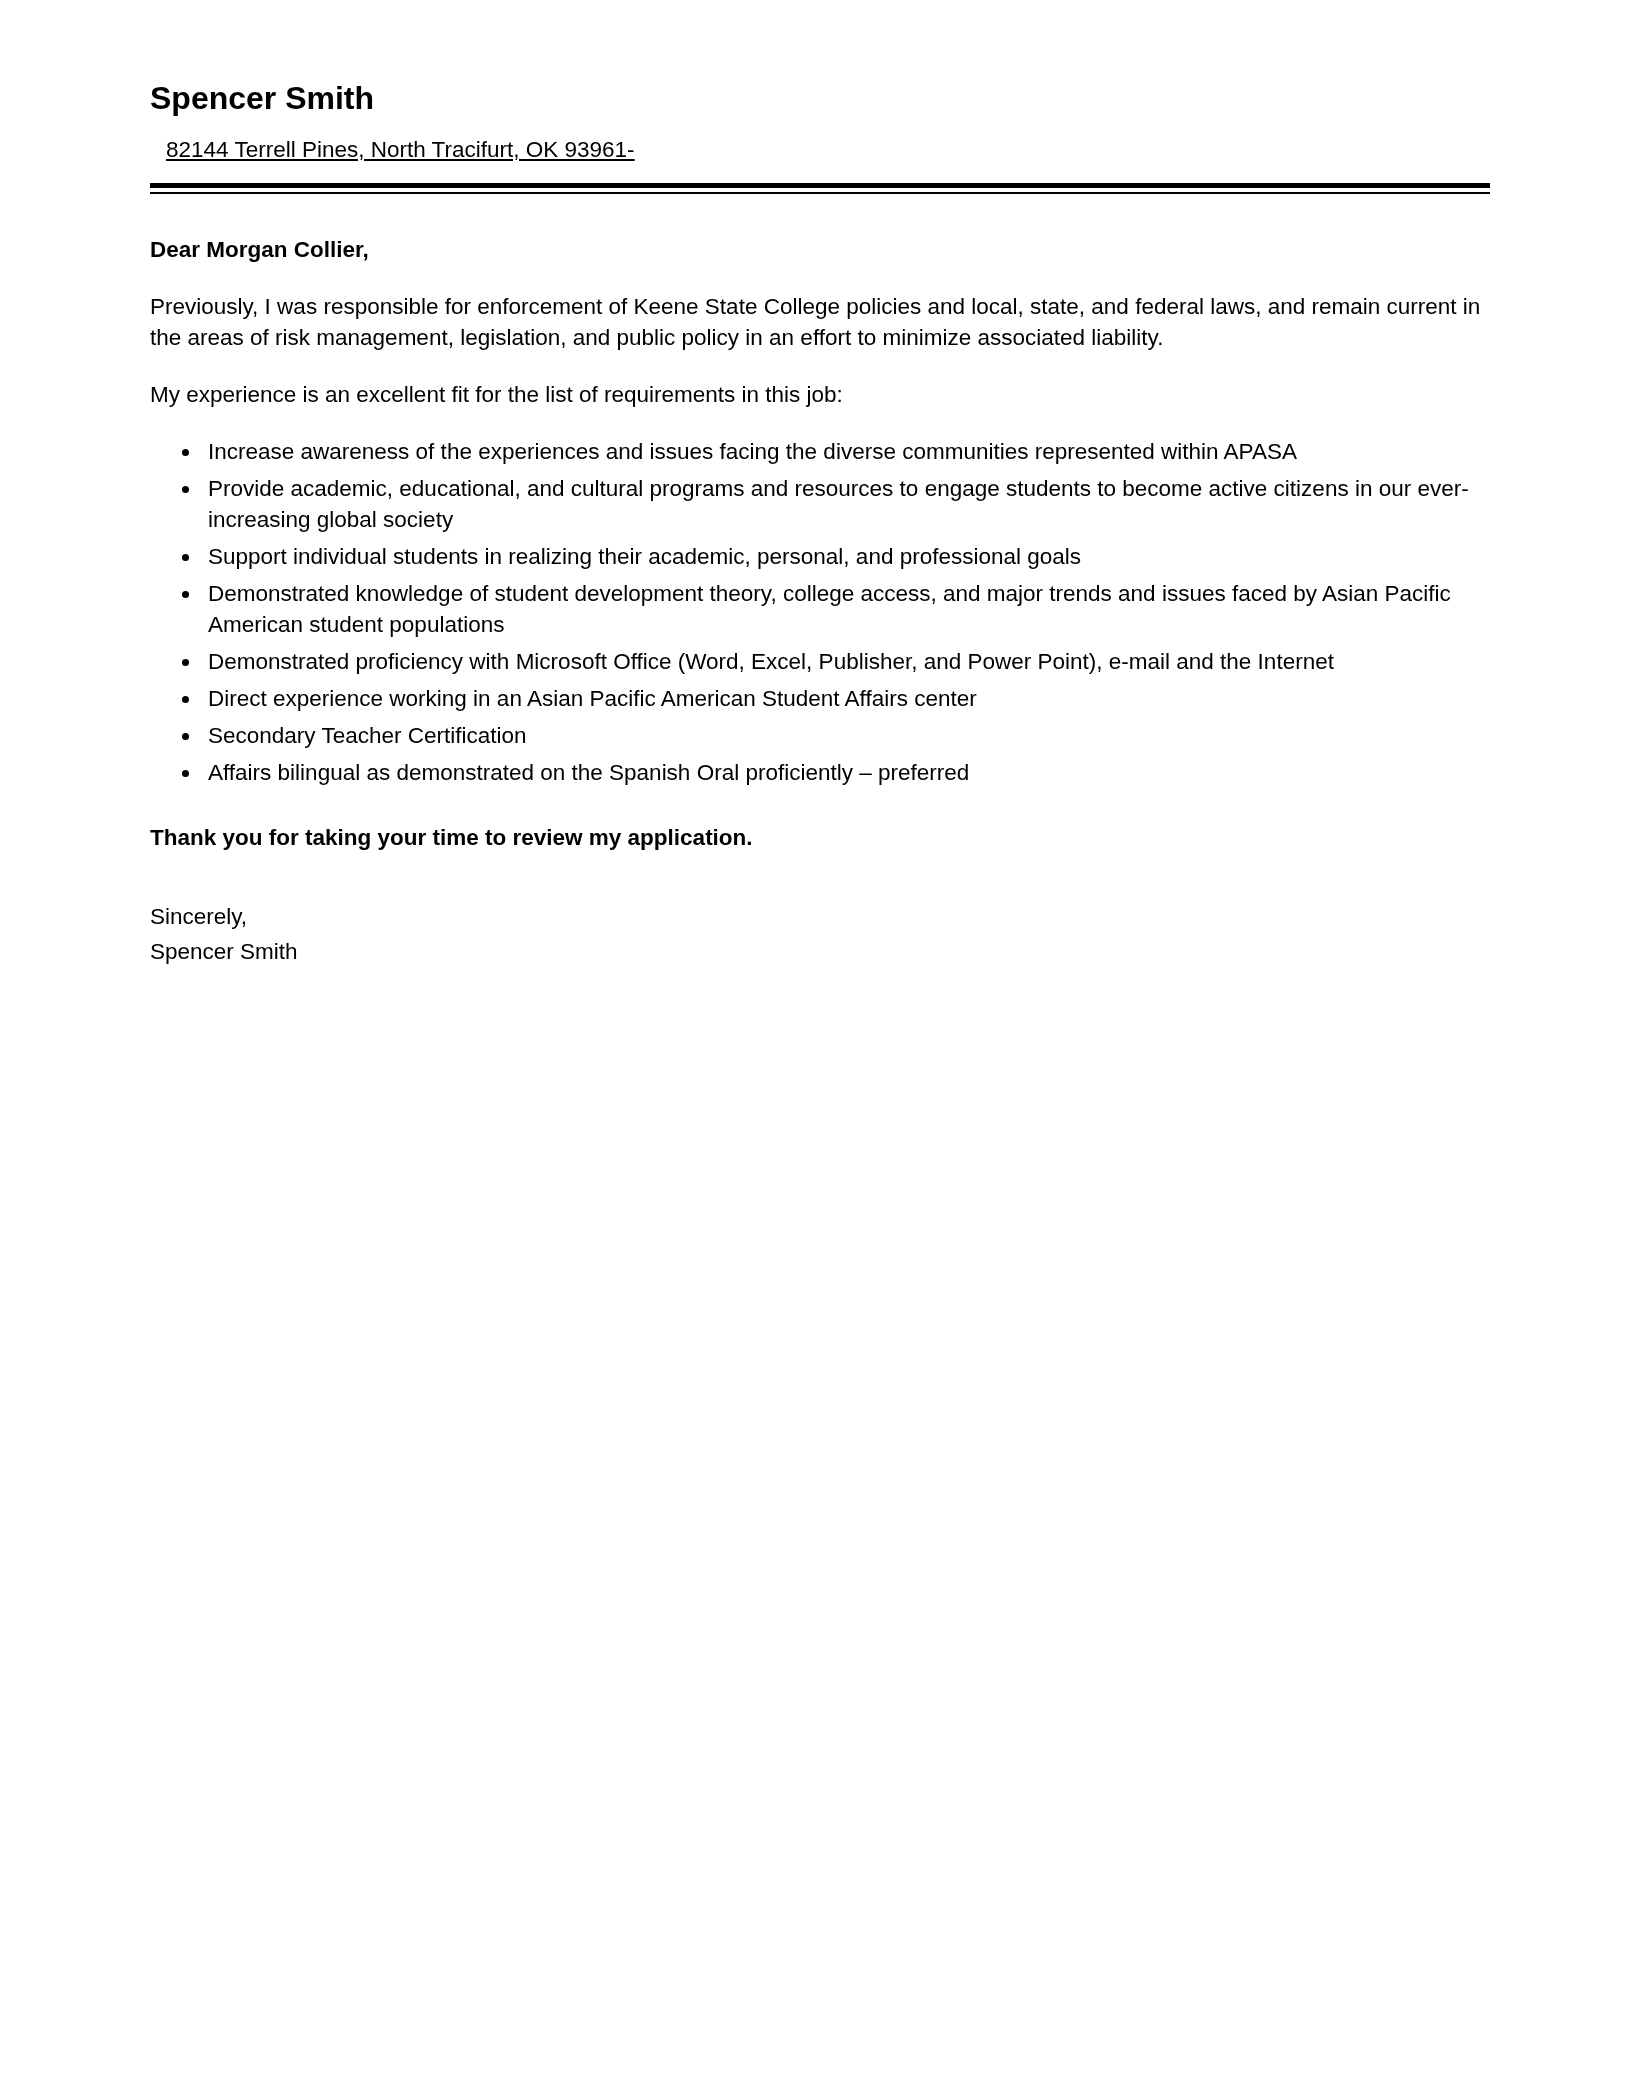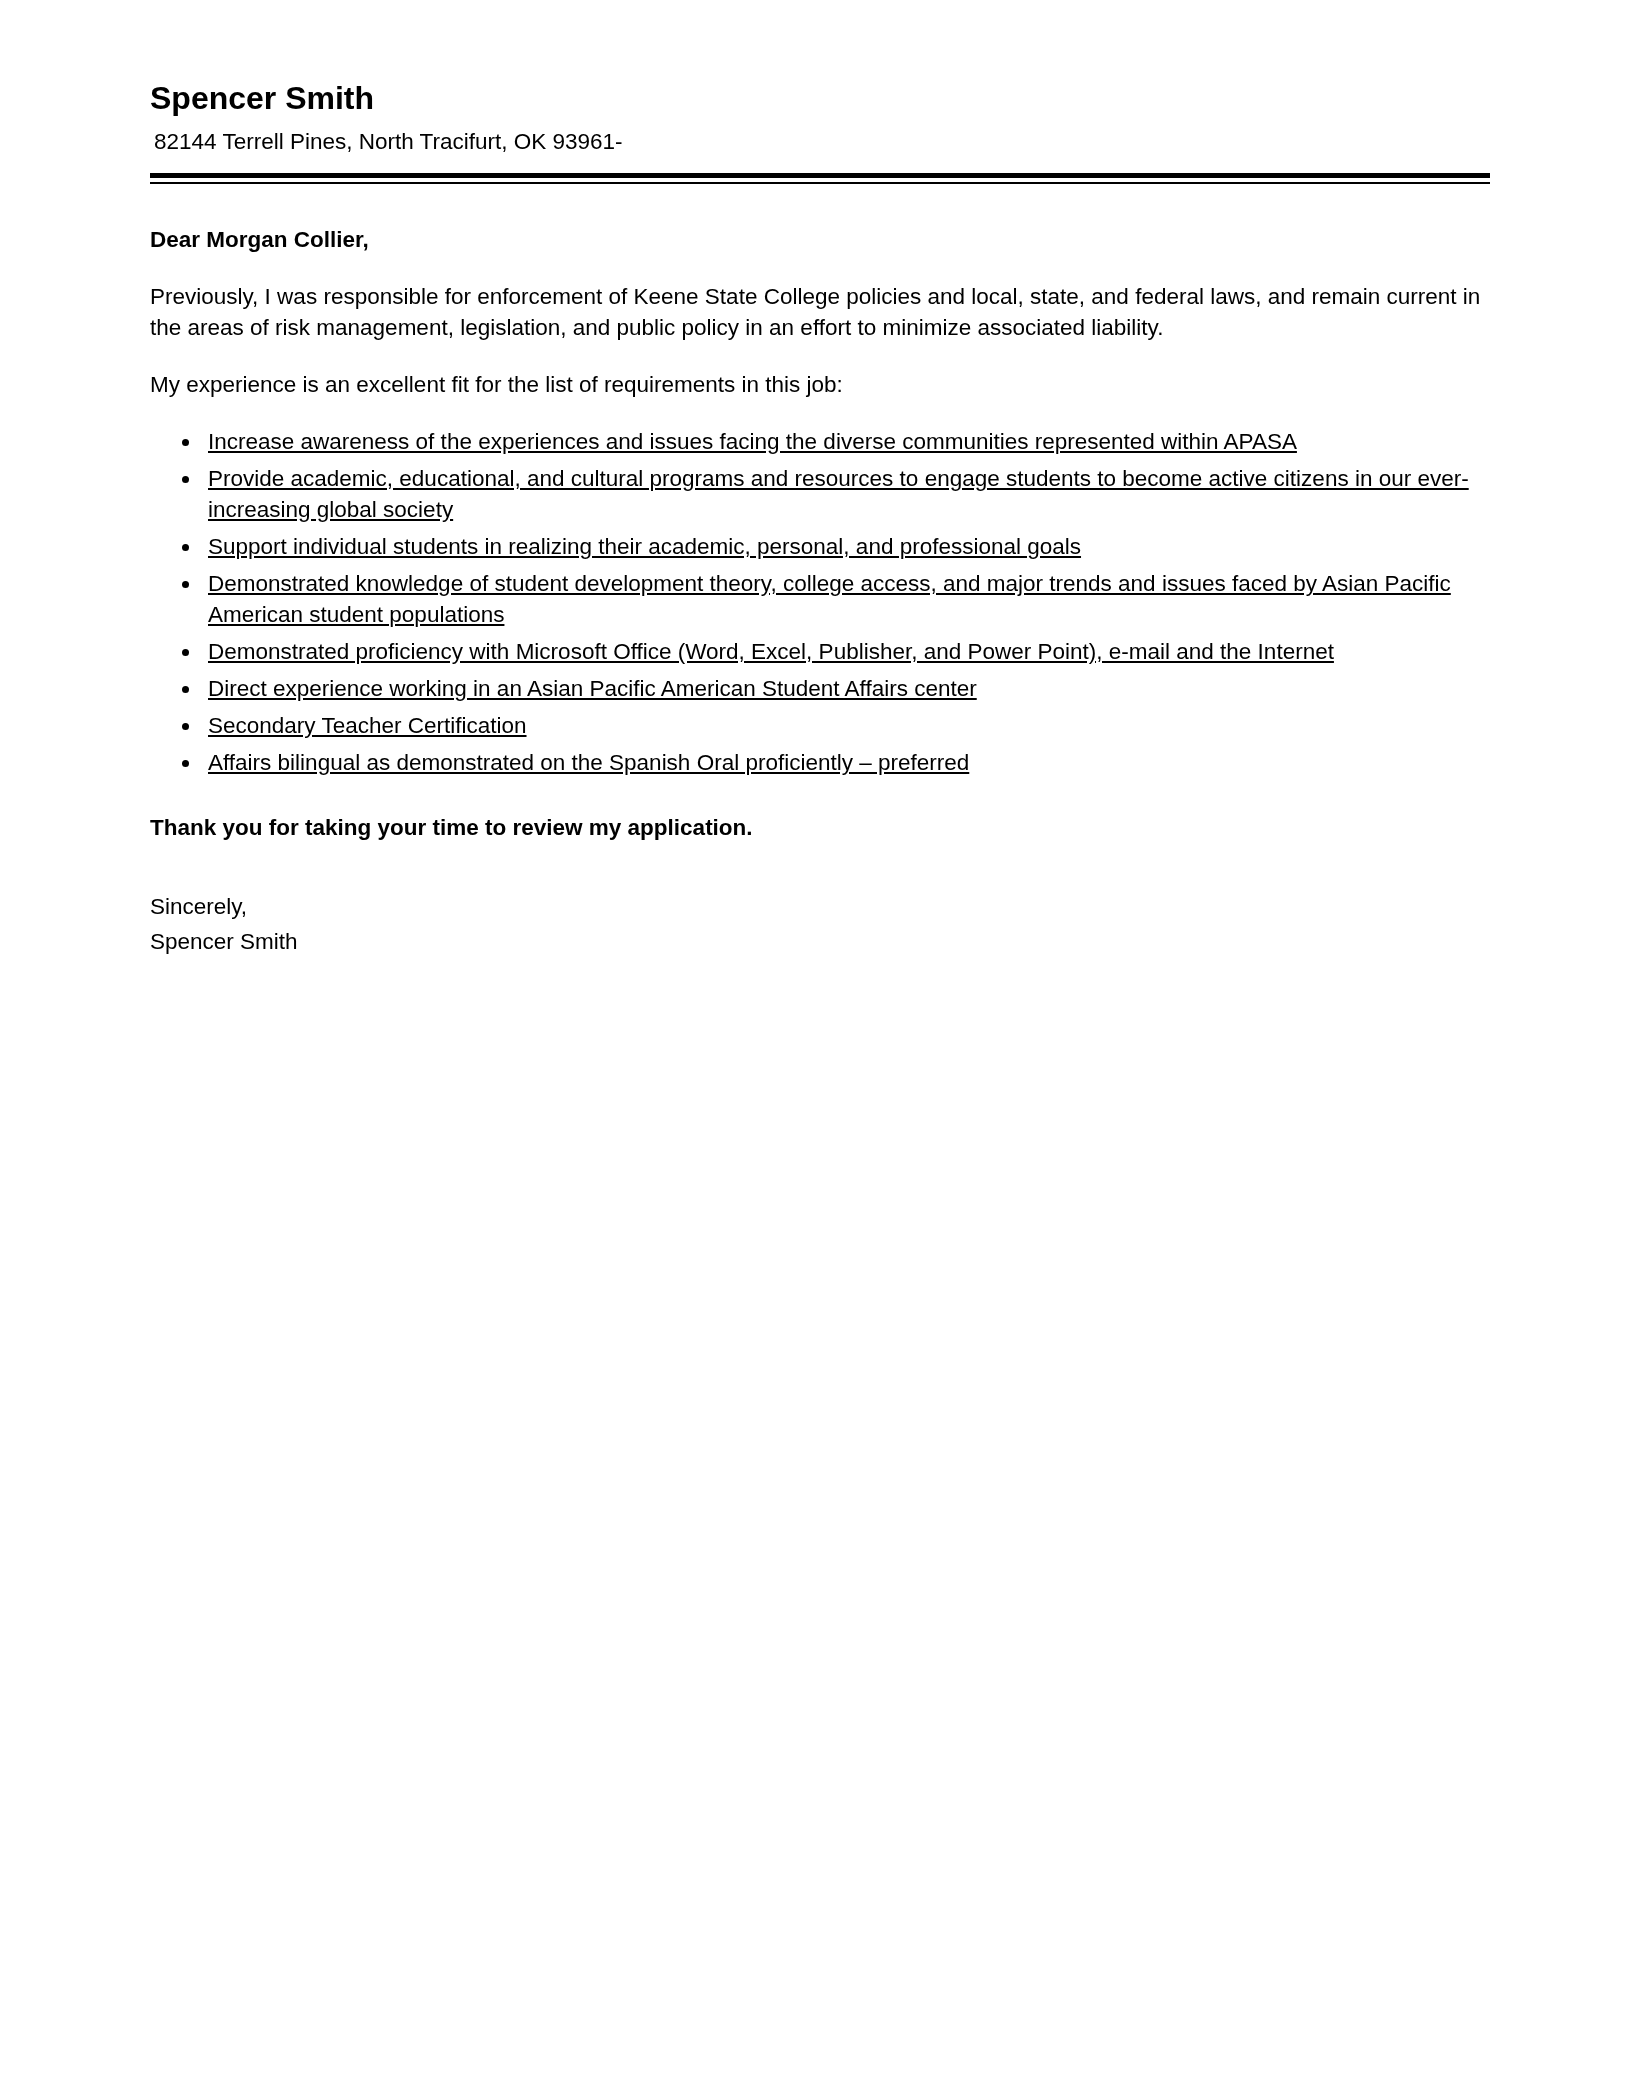--- a/index.html
+++ b/index.html
@@ -19,42 +19,42 @@
     font-size: 22.5px;
     line-height: 1.38;
   }
   .sender-name {
     font-size: 32px;
     font-weight: 700;
     line-height: 1.25;
     margin: 0 0 8px 0;
   }
   .sender-address {
-    margin: 4px;
+    margin: 16px;
     line-height: 1.45;
+    text-decoration: underline;
   }
   .header-rule {
     margin-top: 14px;
     height: 4px;
     border-top: 5px solid #000000;
     border-bottom: 2px solid #000000;
   }
   .salutation {
     font-weight: 700;
     margin-top: 40px;
     margin-bottom: 26px;
   }
   .para {
     margin: 0 0 26px 0;
   }
   ul.req-list {
     margin: 4px 0 34px 0;
     padding-left: 52px;
     list-style-type: disc;
-    text-decoration: underline;
   }
   ul.req-list li {
     margin-bottom: 6px;
     padding-left: 6px;
   }
   .closing-bold {
     font-weight: 700;
     margin: 19px 0 0 0;
   }
   .signoff {

